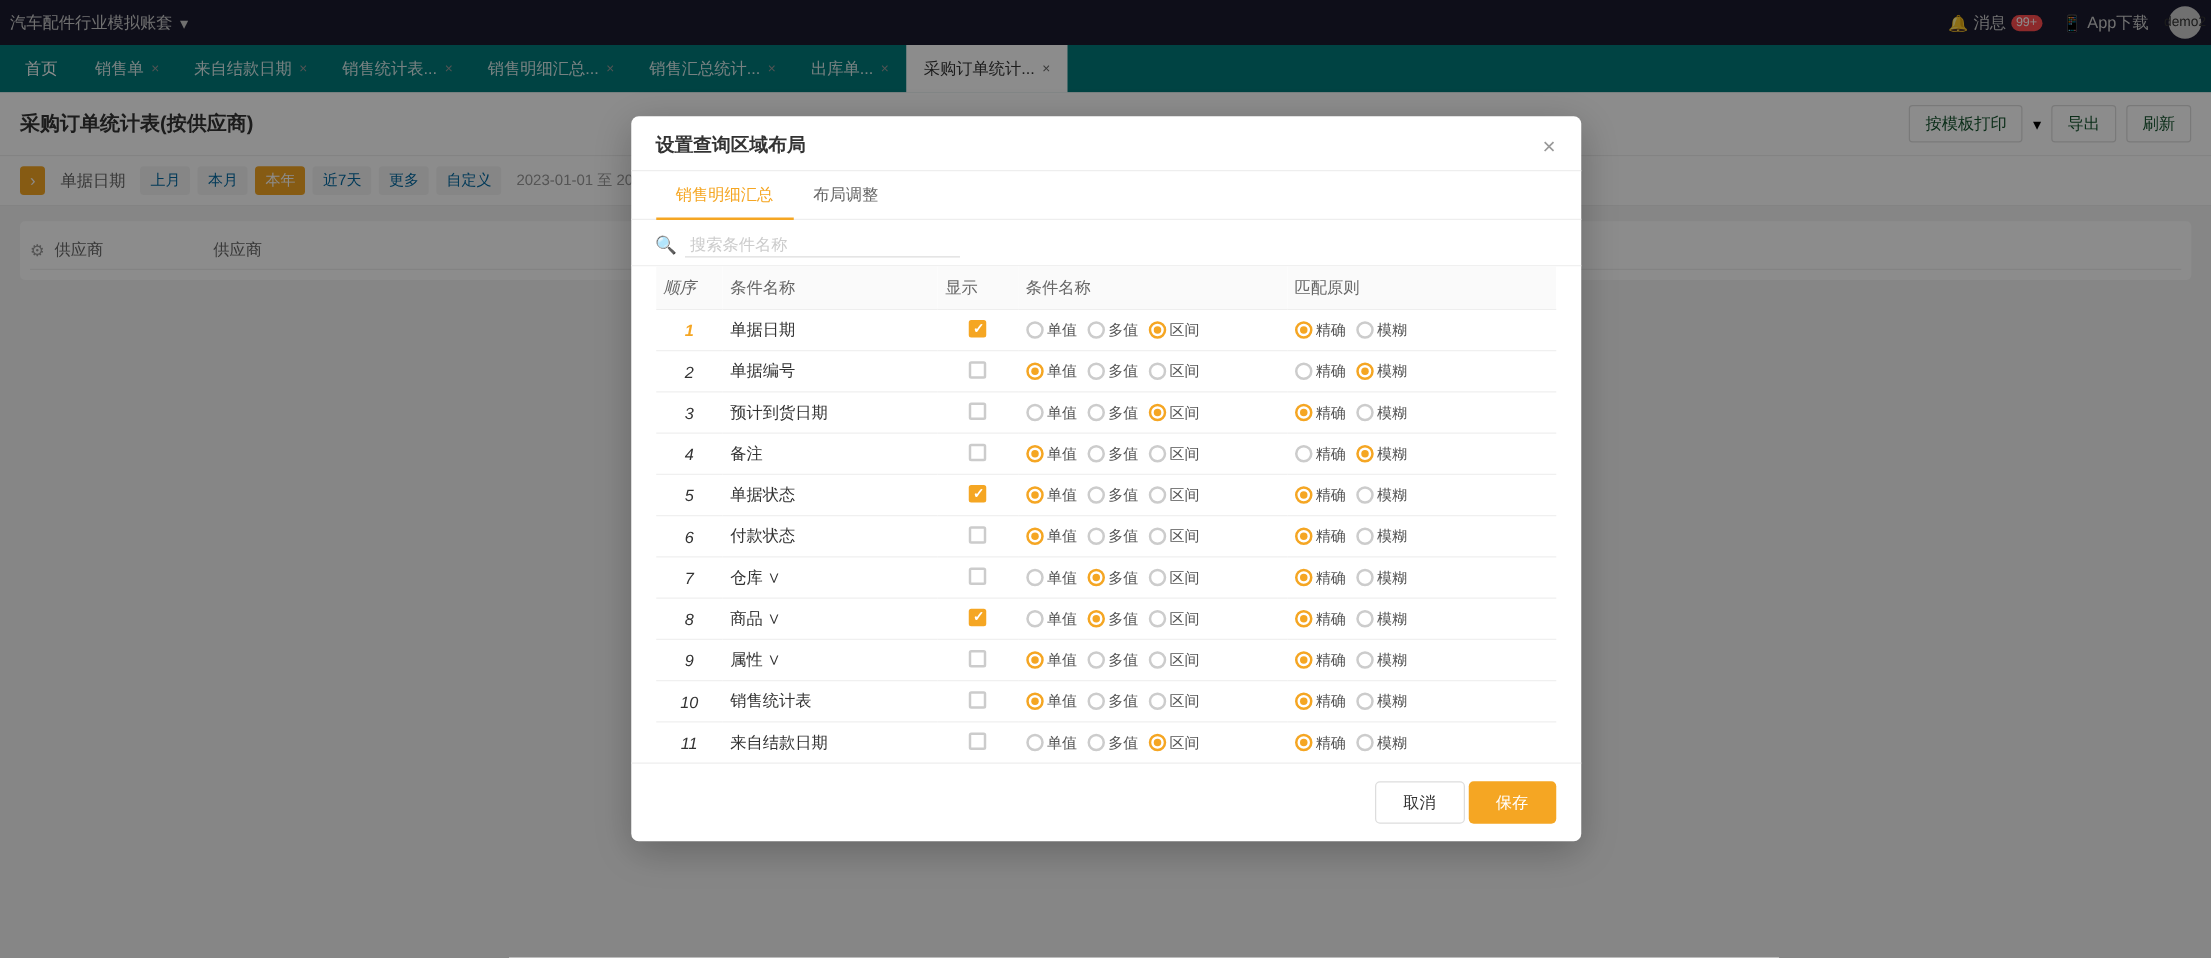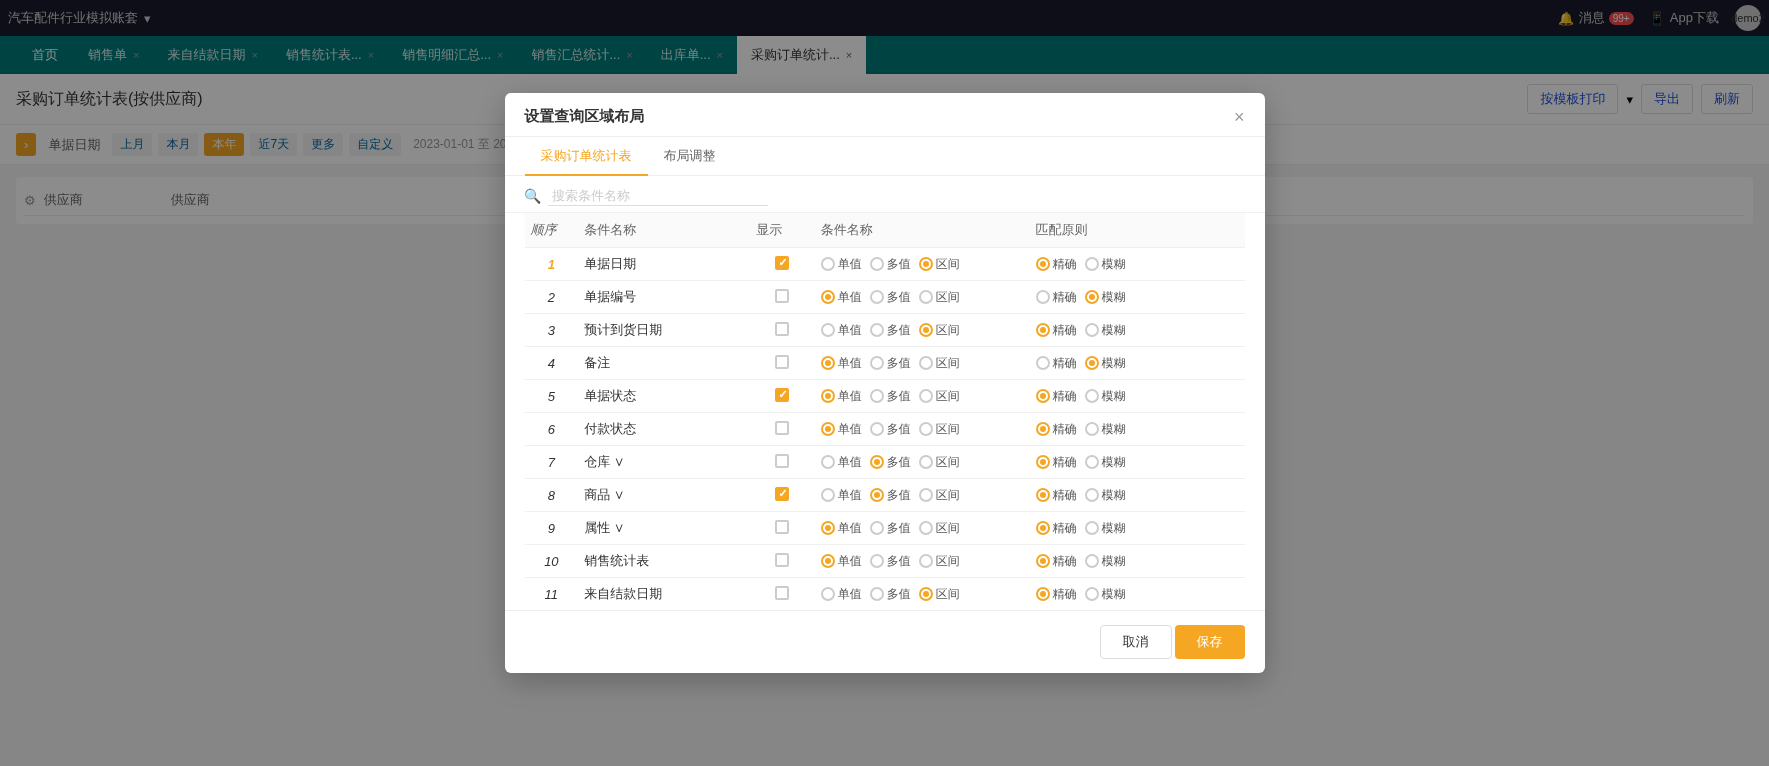--- a/index.html
+++ b/index.html
@@ -20,21 +20,21 @@
     .top-bar-right .notif { display: flex; align-items: center; gap: 4px; }
     .badge { background: #ff4d4f; color: white; font-size: 10px; padding: 1px 4px; border-radius: 8px; }
     .avatar { width: 26px; height: 26px; border-radius: 50%; background: #ccc; display: flex; align-items: center; justify-content: center; font-size: 11px; color: #333; }
 
     
     .tab-bar {
       background: #007a7a;
       height: 38px;
       display: flex;
       align-items: center;
-      padding: 0 16px;
+      padding: 0 4px;
     }
     .tab-item {
       height: 38px;
       padding: 0 14px;
       display: flex;
       align-items: center;
       color: rgba(255,255,255,0.85);
       font-size: 13px;
       cursor: pointer;
       white-space: nowrap;
@@ -57,24 +57,24 @@
 
     
     .page-header {
       background: white;
       padding: 10px 16px;
       display: flex;
       align-items: center;
       justify-content: space-between;
       border-bottom: 1px solid #eee;
     }
-    .page-title { font-size: 16px; font-weight: normal; color: #333; }
+    .page-title { font-size: 16px; font-weight: bold; color: #333; }
     .header-actions { display: flex; align-items: center; gap: 8px; }
     .btn { padding: 5px 12px; border-radius: 3px; cursor: pointer; font-size: 13px; border: 1px solid #ddd; background: white; }
-    .btn-outline { background: white; color: #1d4ed8; border-color: #ddd; }
+    .btn-outline { background: white; color: #14532d; border-color: #ddd; }
 
     
     .filter-bar {
       background: white;
       padding: 8px 16px;
       display: flex;
       align-items: center;
       gap: 12px;
       border-bottom: 1px solid #eee;
       flex-wrap: wrap;
@@ -380,21 +380,21 @@
   <div class="overlay">
     <div class="dialog">
 
       <div class="dialog-header">
         <span class="dialog-title">设置查询区域布局</span>
         <span class="dialog-close">×</span>
       </div>
 
       <div class="dialog-tabs">
         <div class="dialog-tab active">
-          <span>采购订单统计表</span>
+          <span>销售明细汇总</span>
         </div>
         <div class="dialog-tab">
           <span>布局调整</span>
         </div>
       </div>
 
       <div class="dialog-search">
         <span class="search-icon">🔍</span>
         <input class="search-input" type="text" placeholder="搜索条件名称" style="">
       </div>

